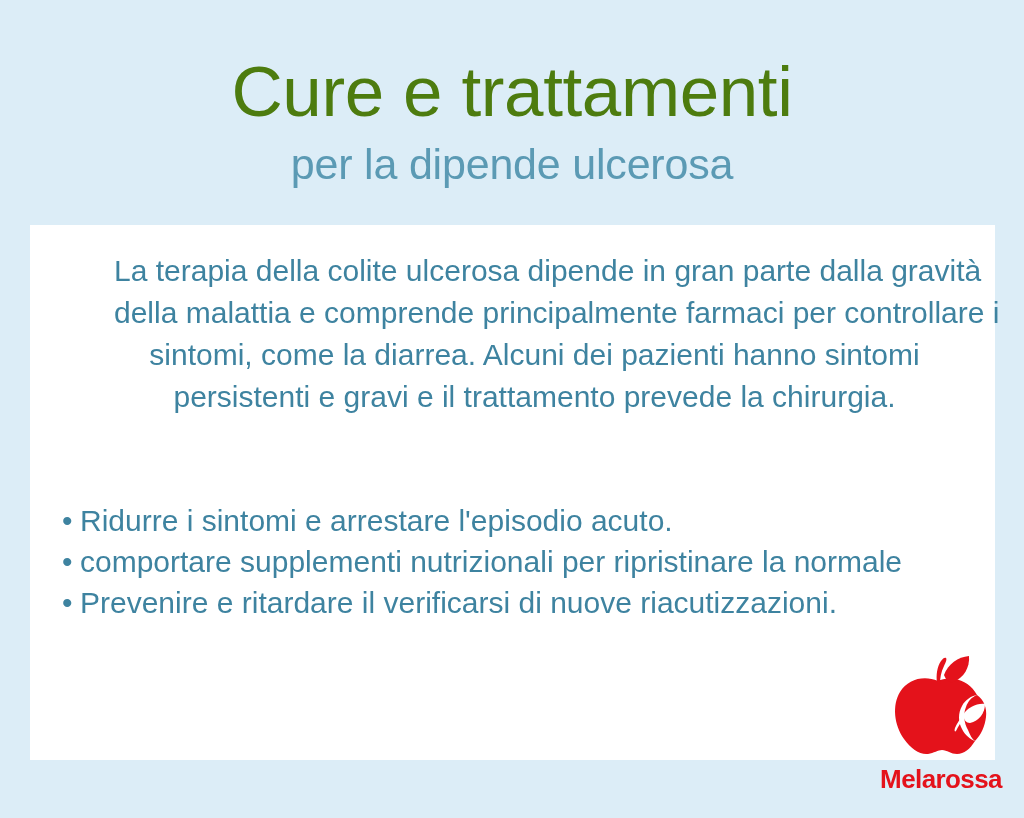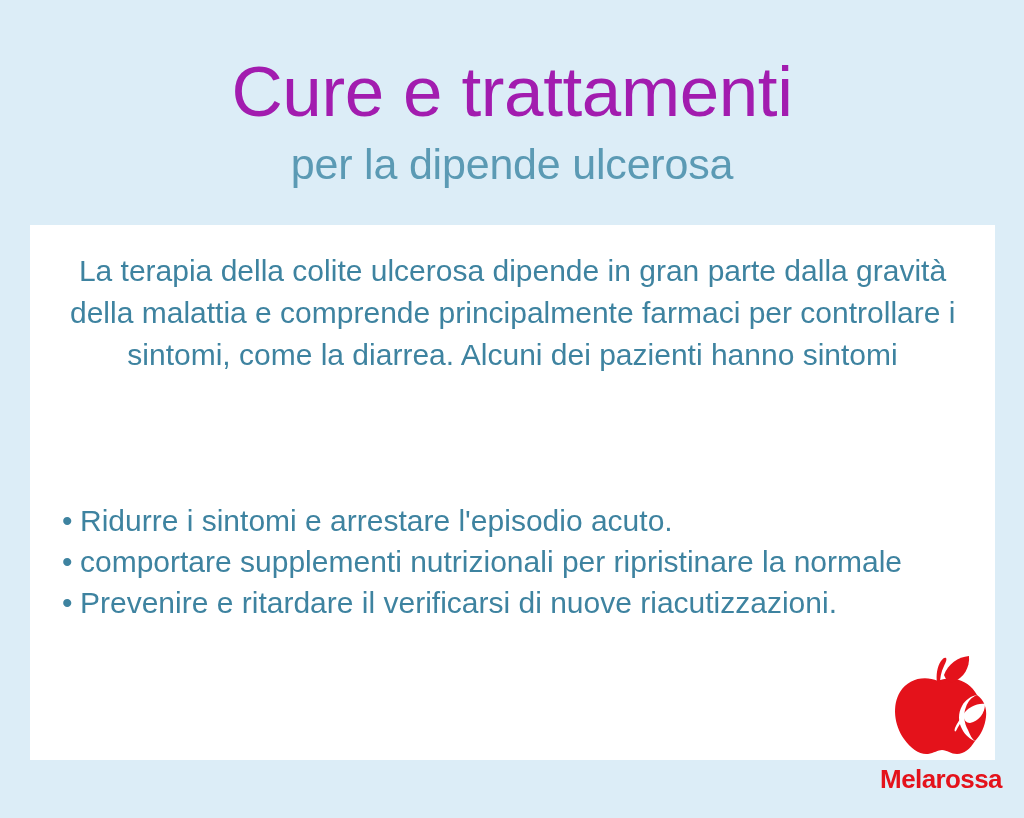--- a/index.html
+++ b/index.html
@@ -30,21 +30,21 @@
     text-align: center;
   }
   .title {
     position: absolute;
     top: 52px;
     left: 0;
     width: 1024px;
     font-size: 71px;
     line-height: 80px;
     font-weight: 400;
-    color: #a21caf;
+    color: #4d7c0f;
     letter-spacing: -0.4px;
     white-space: nowrap;
   }
   .subtitle {
     position: absolute;
     top: 138px;
     left: 0;
     width: 1024px;
     font-size: 43px;
     line-height: 52px;
@@ -70,20 +70,21 @@
     top: 25px;
     width: 885px;
     text-align: center;
     color: #3e83a0;
     font-size: 30px;
     line-height: 42px;
   }
   .intro .ln {
     display: block;
     white-space: nowrap;
+    margin-left: 44px;
   }
 
   .bullets {
     position: absolute;
     left: 30px;
     top: 275px;
     width: 900px;
     color: #3e83a0;
     font-size: 30px;
     line-height: 41px;
@@ -143,20 +144,21 @@
     <div class="title">Cure e trattamenti</div>
     <div class="subtitle">per la dipende ulcerosa</div>
   </div>
 
   <div class="card">
 
     <div class="intro">
       <span class="ln">La terapia della colite ulcerosa dipende in gran parte dalla gravità</span>
       <span class="ln">della malattia e comprende principalmente farmaci per controllare i</span>
       <span class="ln">sintomi, come la diarrea. Alcuni dei pazienti hanno sintomi</span>
+      <span class="ln">persistenti e gravi e il trattamento prevede la chirurgia.</span>
     </div>
 
     <div class="bullets">
 
       <div class="bullet-item">
         <span class="bullet-dot">•</span>
         <span class="bullet-text">
           <span class="ln">Ridurre i sintomi e arrestare l'episodio acuto.</span>
         </span>
       </div>

